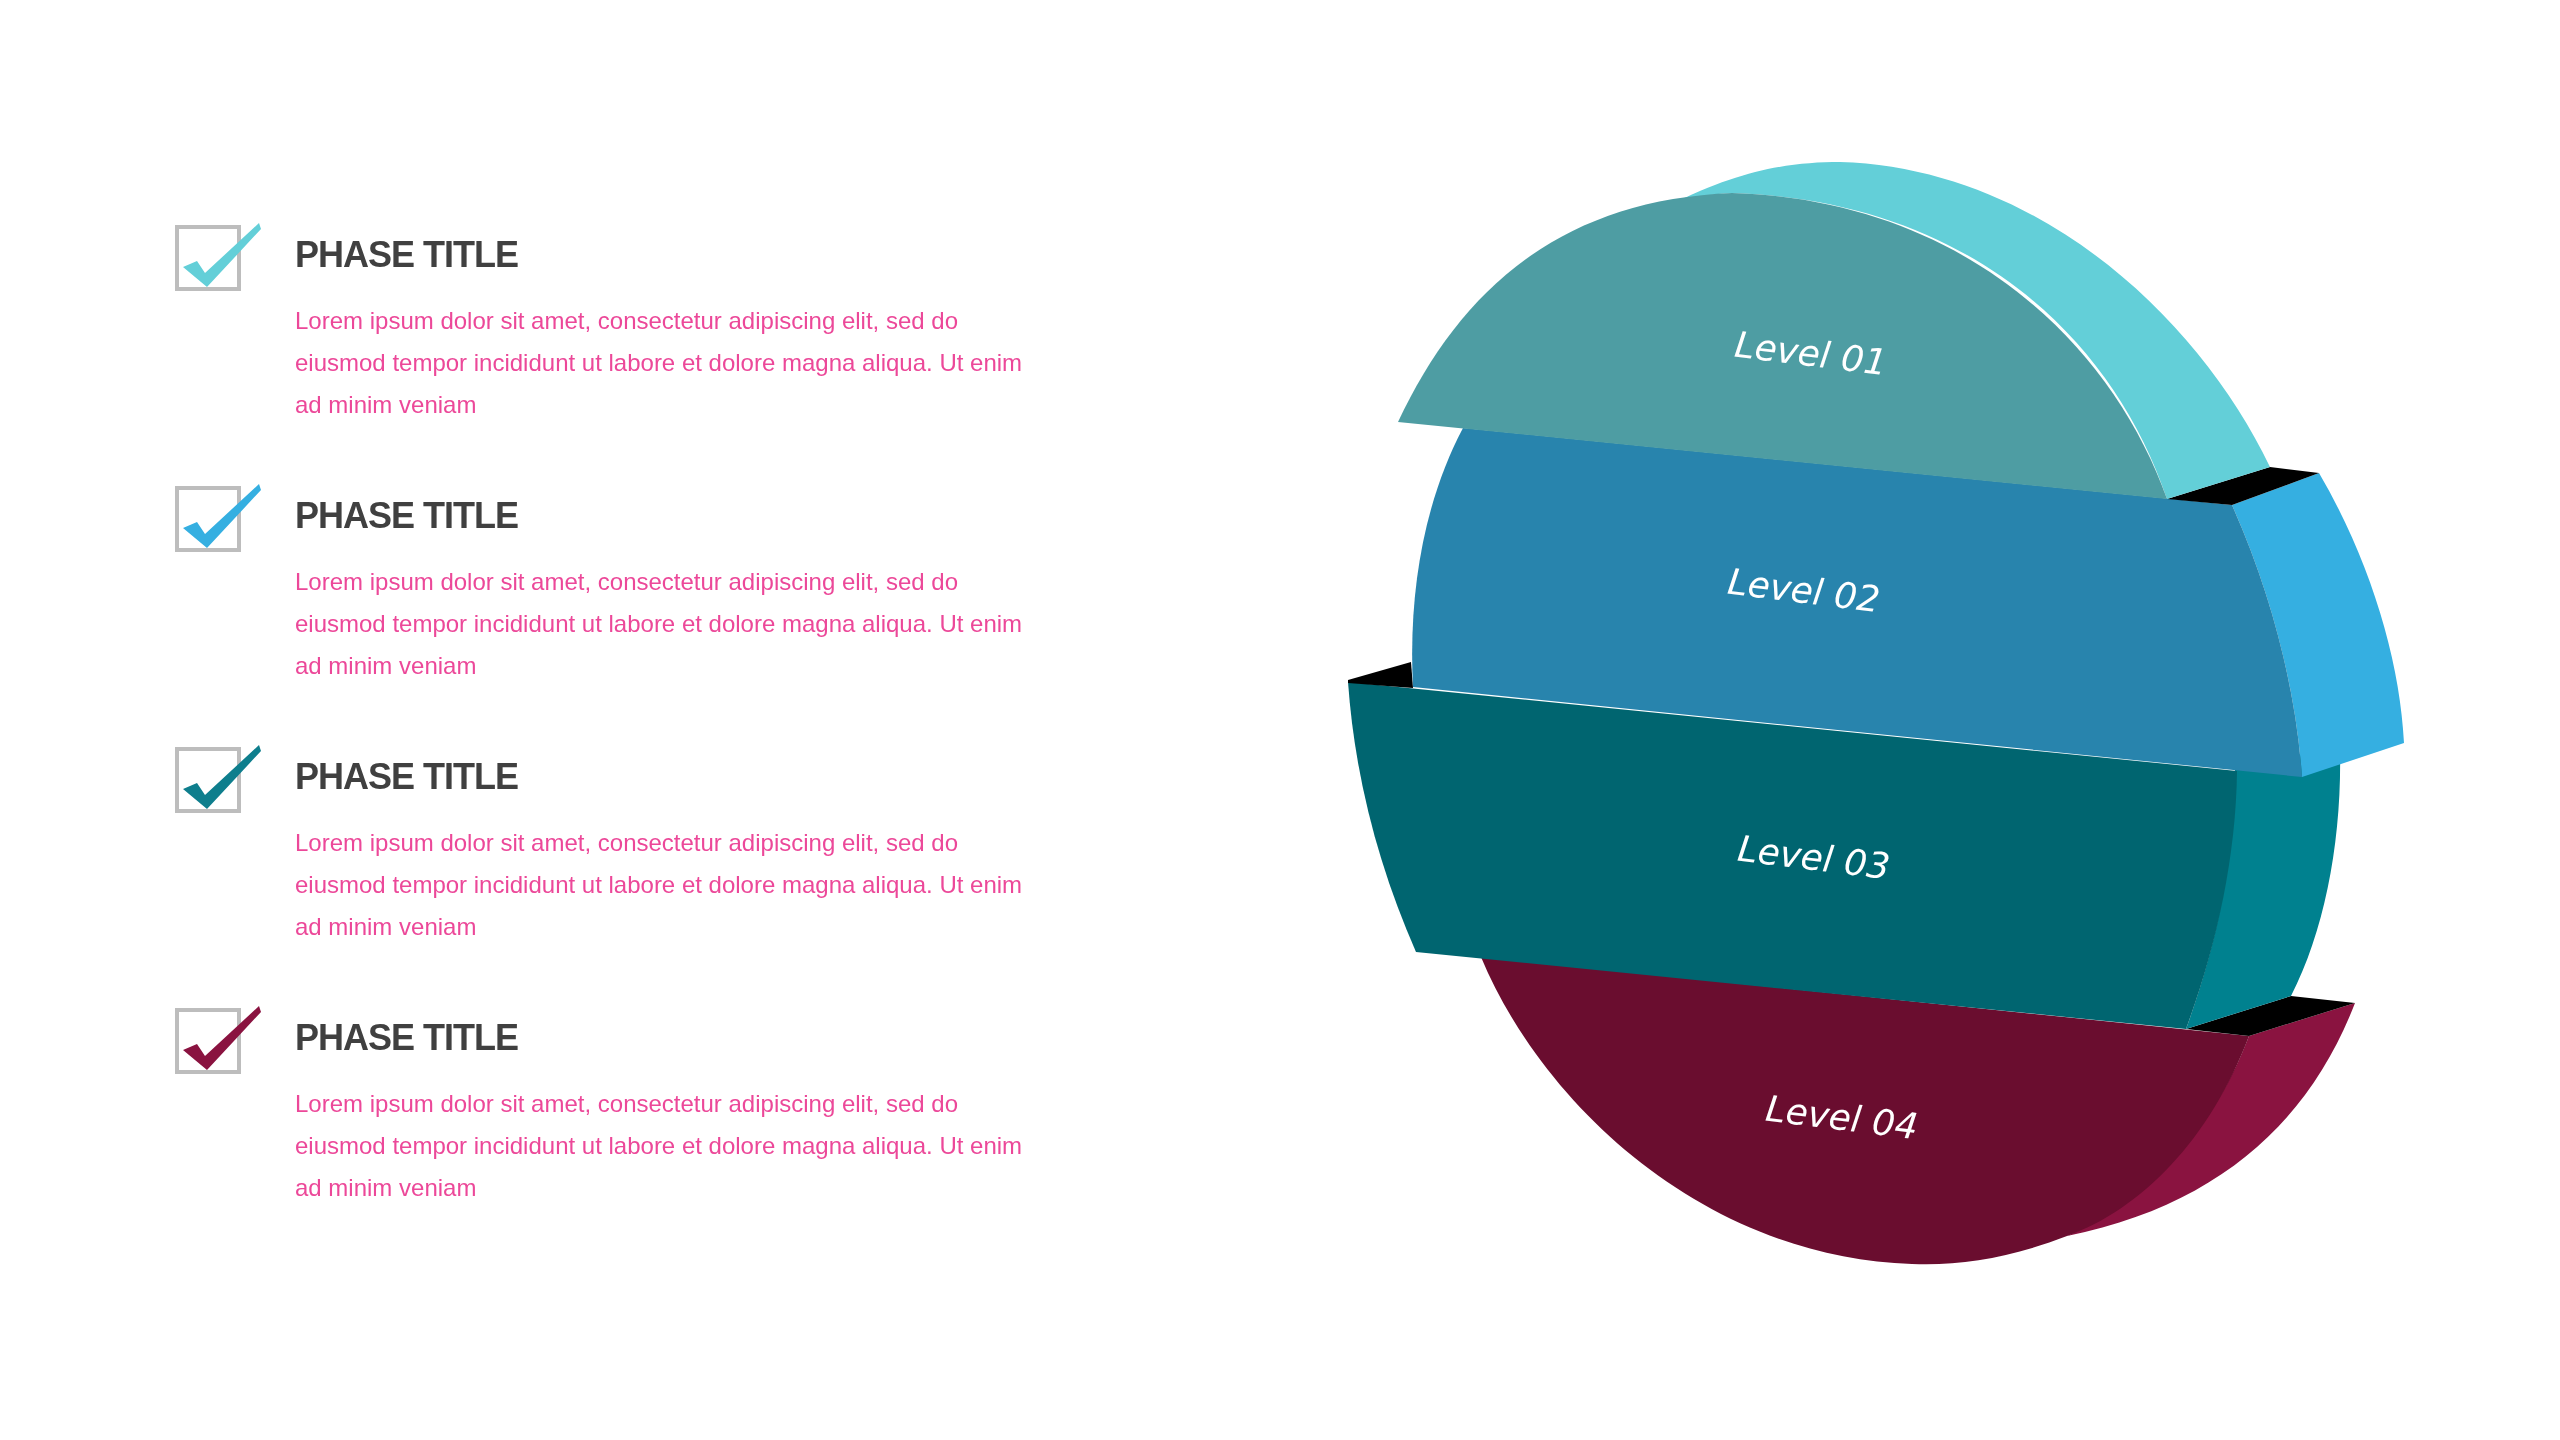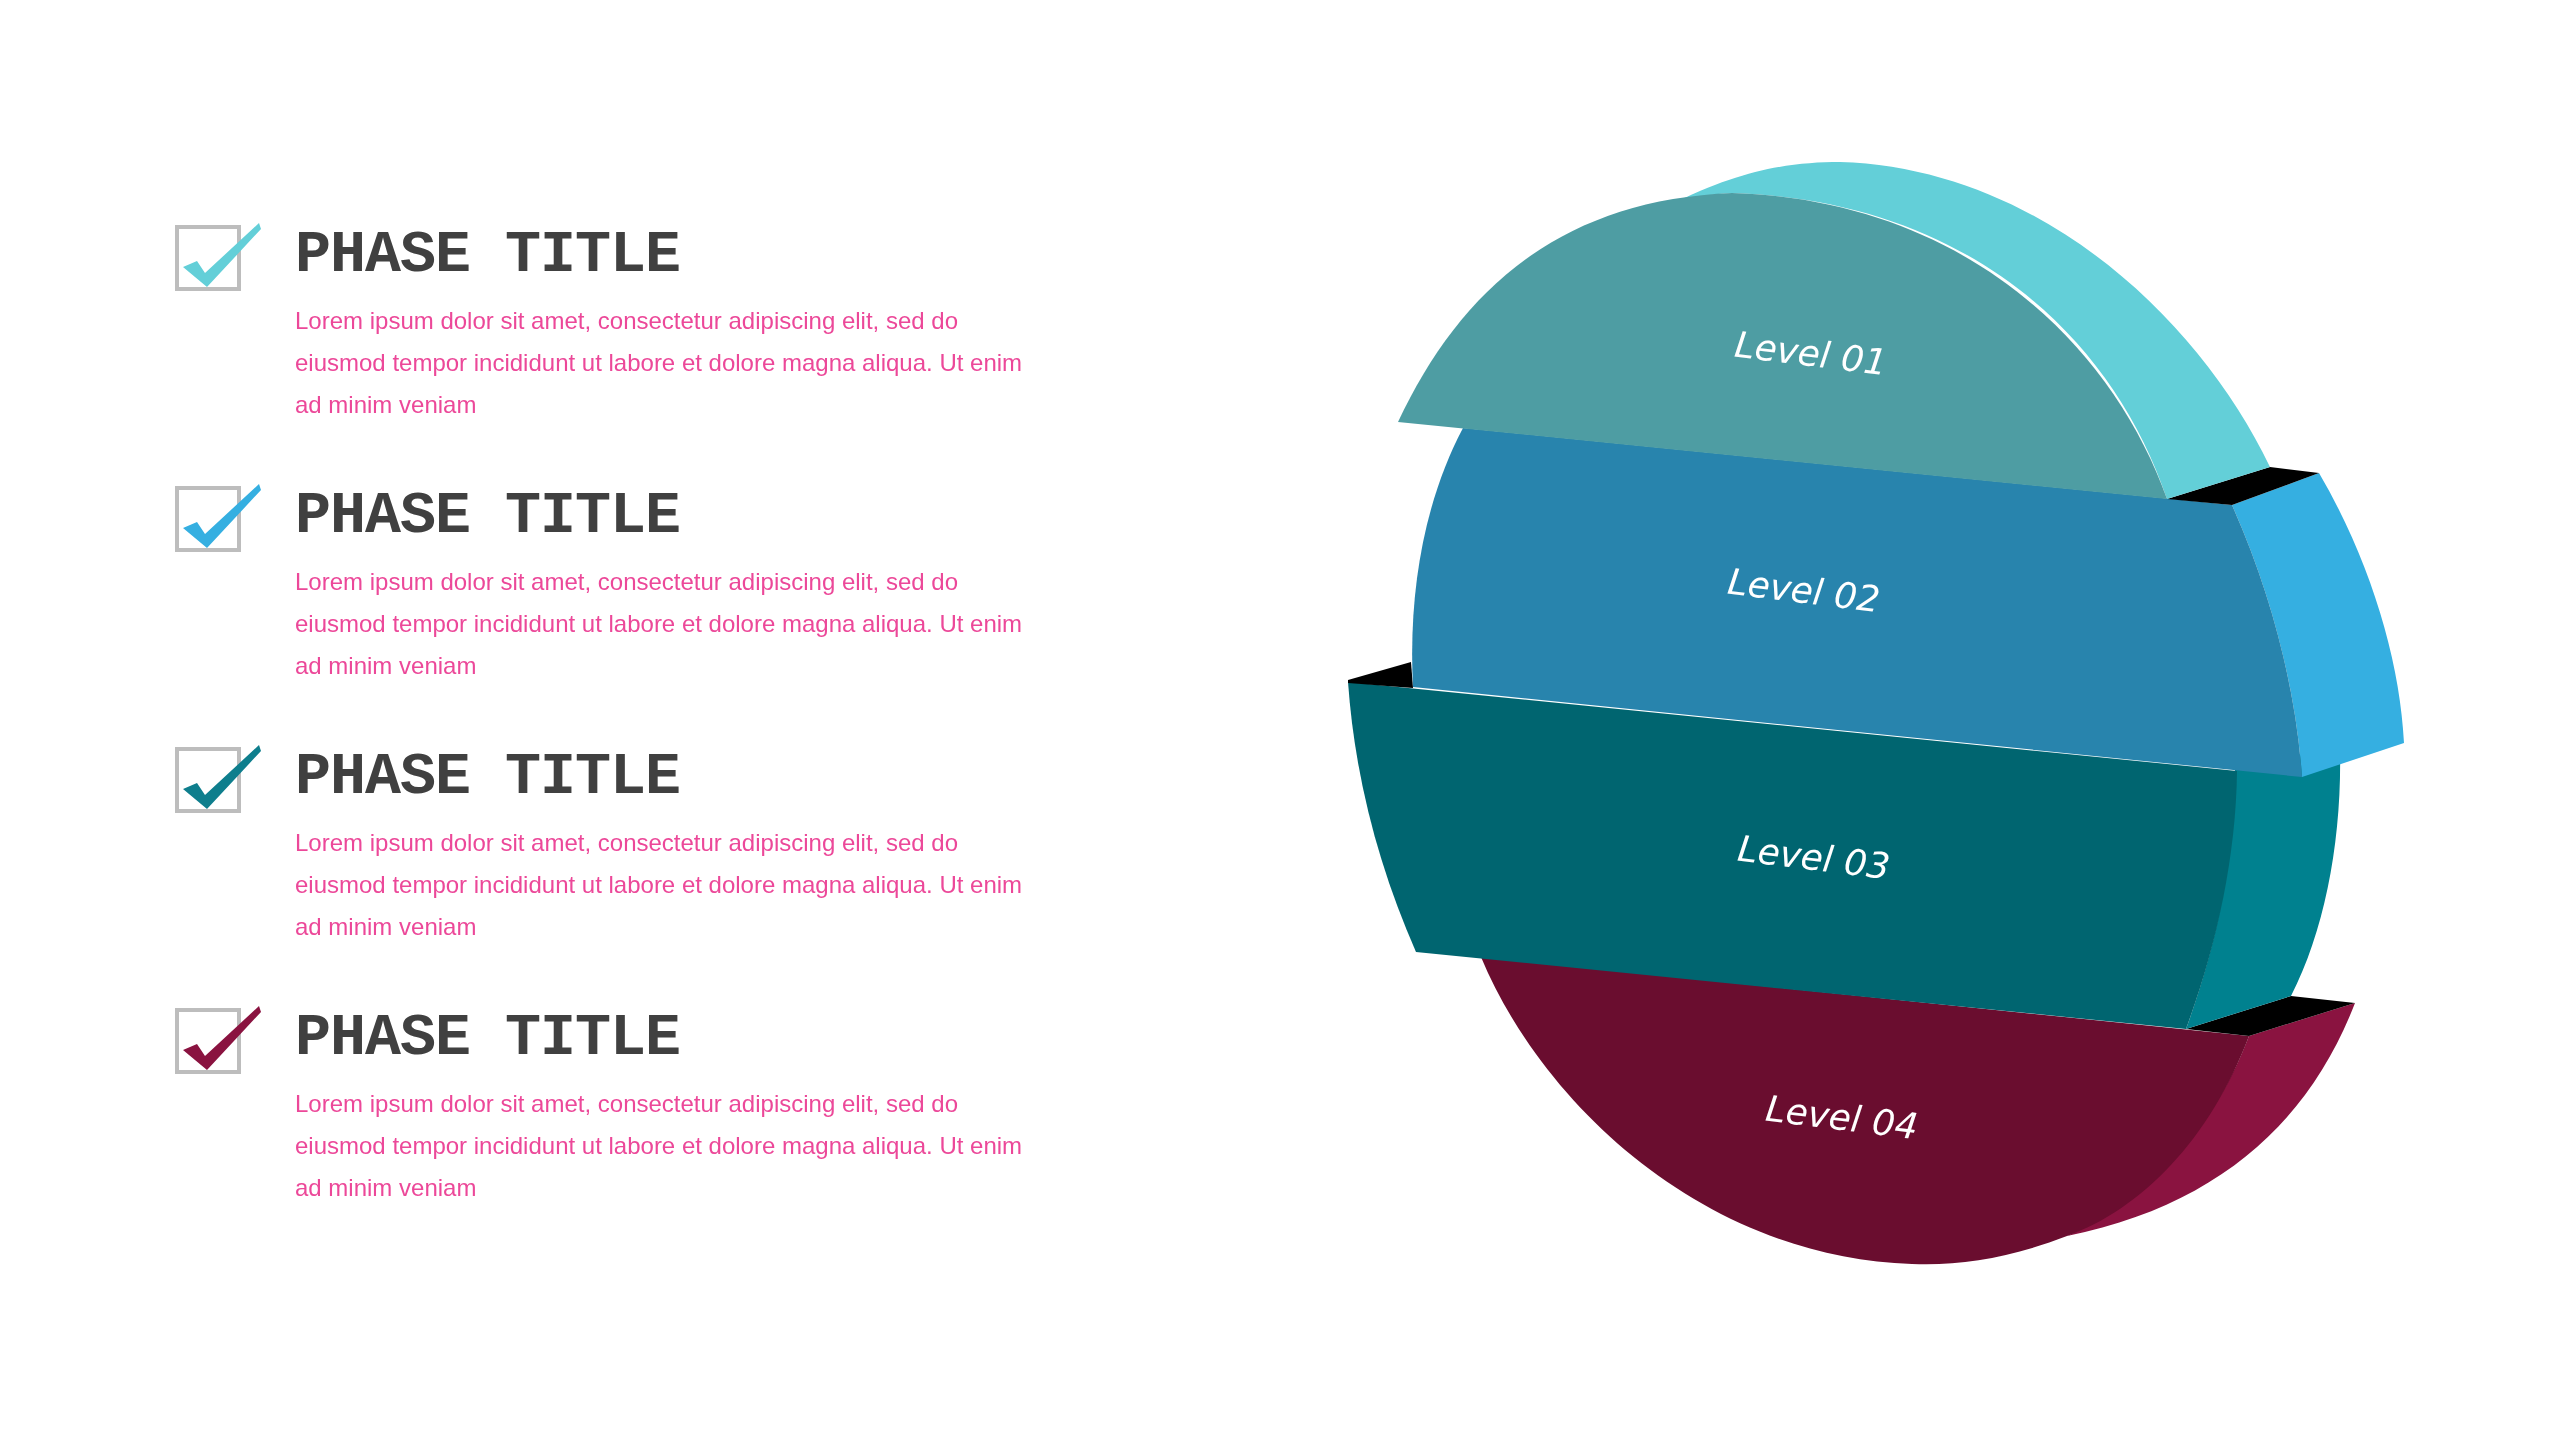--- a/index.html
+++ b/index.html
@@ -1,19 +1,19 @@
 <!DOCTYPE html>
 <html><head>
 <meta charset="utf-8">
 <style>
   html, body { margin:0; padding:0; background:#ffffff; }
   body { width:2560px; height:1440px; position:relative; overflow:hidden; font-family:"Liberation Sans", sans-serif; }
   .phase { position:absolute; left:175px; width:900px; height:240px; }
   .checkbox { position:absolute; left:0; top:0; width:68px; height:68px; }
-  .phase-title { position:absolute; left:120px; top:5px; font-family:Liberation Mono, monospace; font-weight:bold; font-size:60px; color:#404040; letter-spacing:-1px; white-space:nowrap; line-height:60px; }
+  .phase-title { position:absolute; left:120px; top:5px; font-family:Liberation Sans, sans-serif; font-weight:bold; font-size:36px; color:#404040; letter-spacing:-1px; white-space:nowrap; line-height:60px; }
   .phase-body { position:absolute; left:120px; top:80px; width:760px; font-size:24px; line-height:42px; color:#ec4899; }
   .diagram { position:absolute; left:0; top:0; width:2560px; height:1440px; }
   .lvl-label { font-family:"DejaVu Sans", sans-serif; font-style:italic; font-size:36px; fill:#ffffff; }
 </style>
 </head>
 <body>
 
 <div class="phase" style="top:220px;">
   <svg class="checkbox" viewBox="0 0 68 68" width="68" height="68" style="top:5px; overflow:visible;">
     <rect x="2" y="2" width="62" height="62" fill="none" stroke="#BDBDBD" stroke-width="4"></rect>

